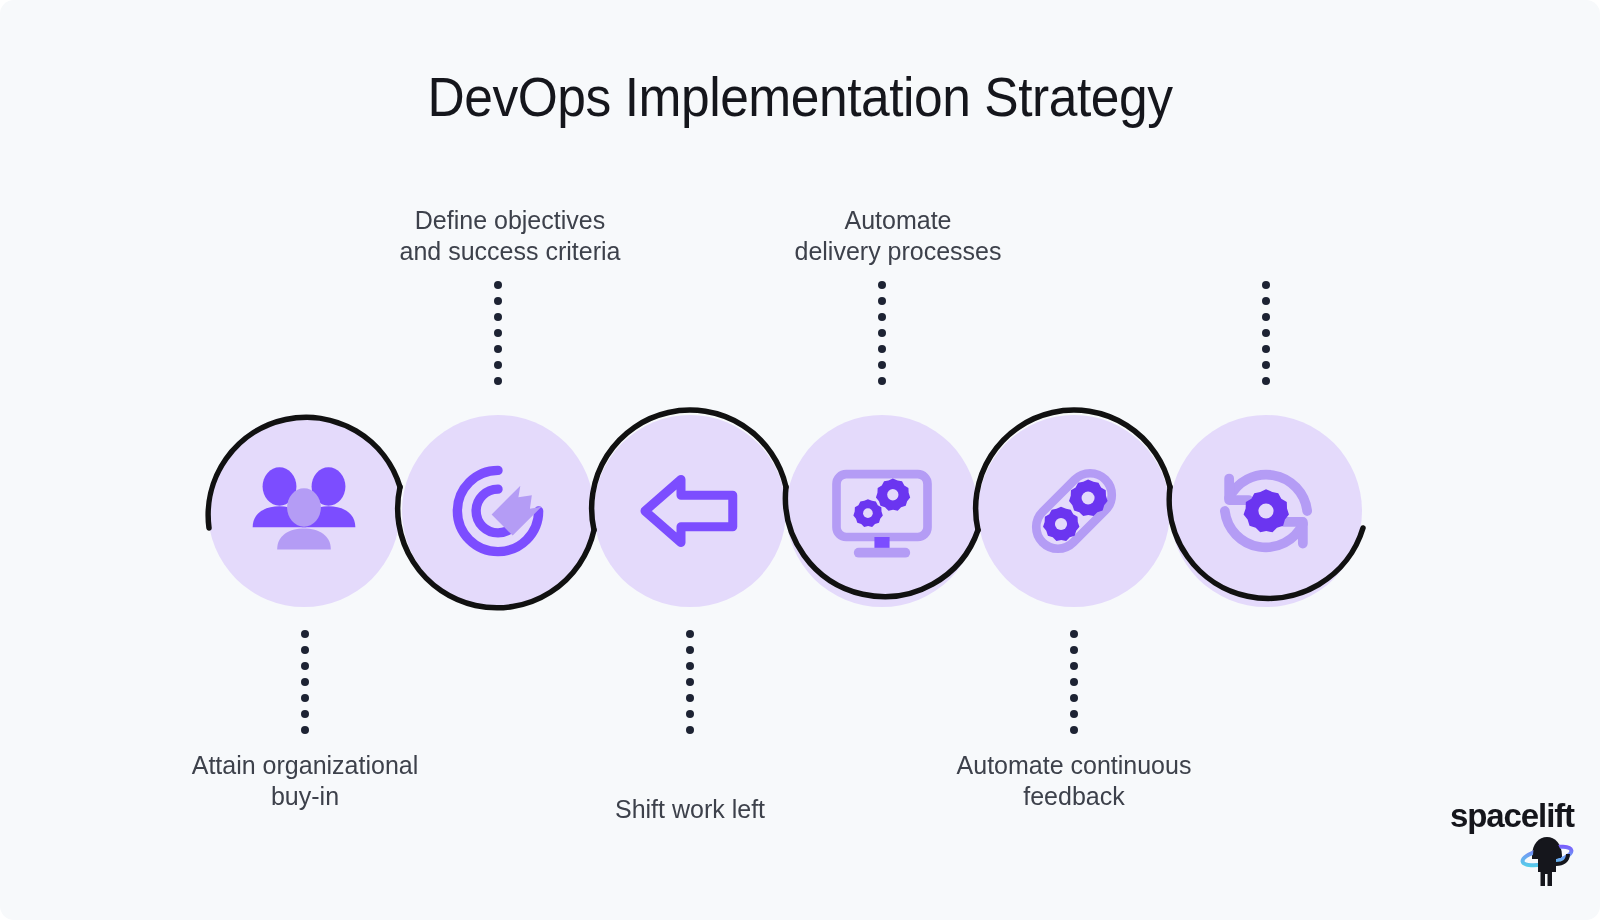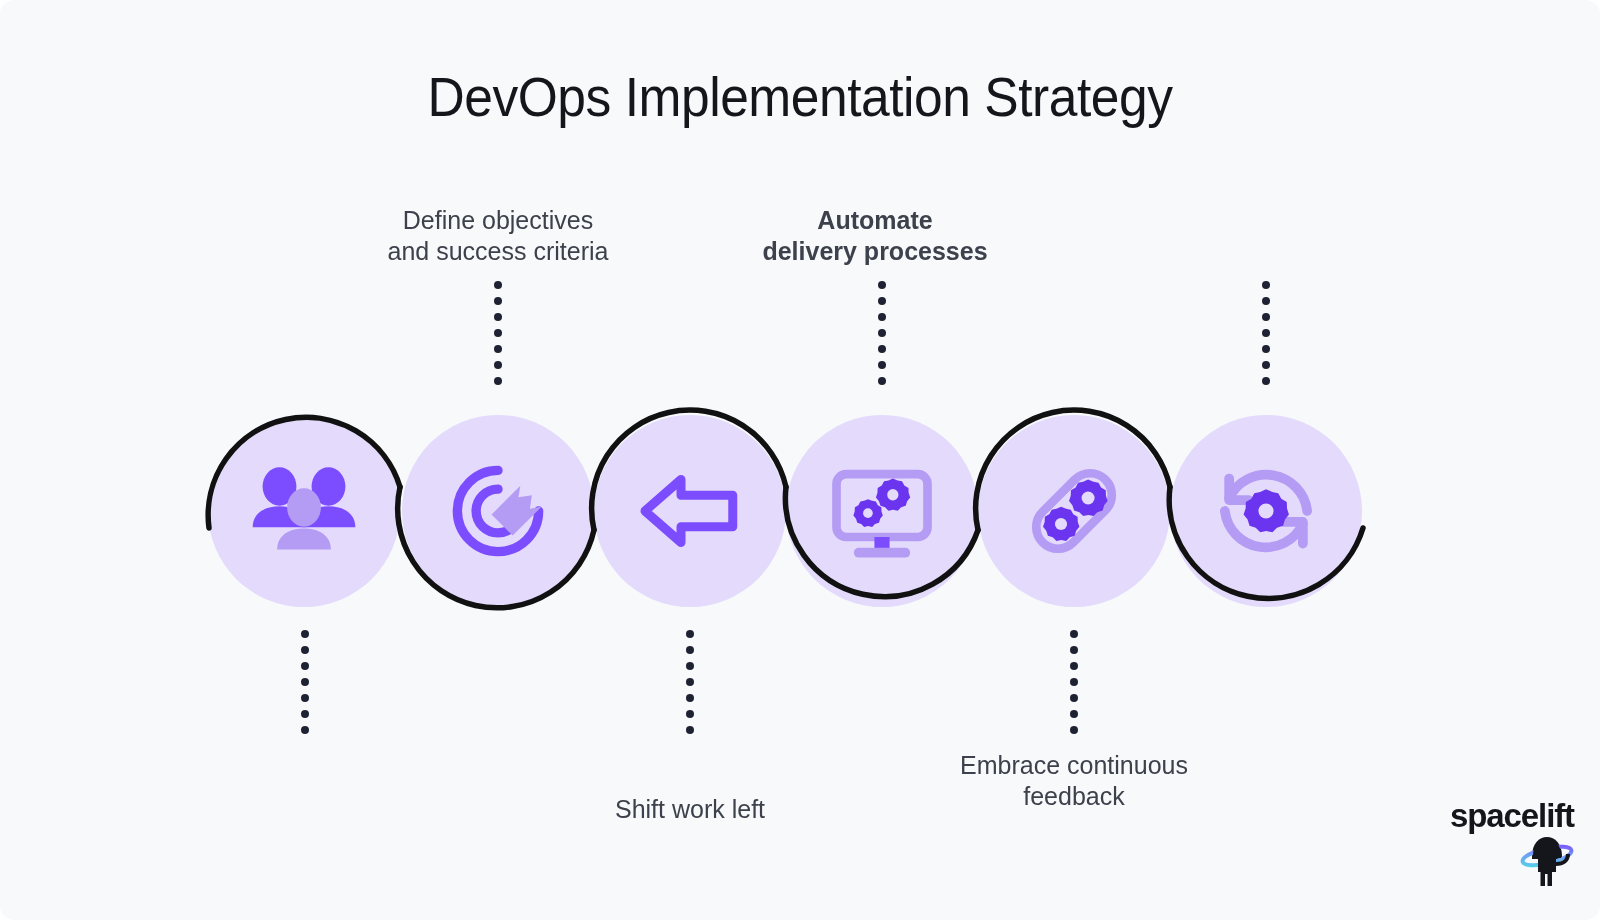--- a/index.html
+++ b/index.html
@@ -283,31 +283,33 @@
           <circle cx="1074" cy="650" r="4"></circle>
         <circle cx="1074" cy="666" r="4"></circle>
           <circle cx="1074" cy="682" r="4"></circle>
         <circle cx="1074" cy="698" r="4"></circle>
           <circle cx="1074" cy="714" r="4"></circle>
         <circle cx="1074" cy="730" r="4"></circle>
       </g>
     </g>
   </svg>
 
-  <div class="step-label top" style="left:348px; top:205px; width:300px;">Define objectives
+  <div class="step-label top" style="left:360px; top:205px; width:300px;">Define objectives
 and success criteria</div>
 
-  <div class="step-label top" style="left:725px; top:205px; width:300px;font-weight:bold;">Automate
+  <div class="step-label top" style="left:748px; top:205px; width:300px;">Automate
 delivery processes</div>
 
 
+  <div class="step-label bottom" style="left:155px; top:750px; width:300px;">Attain organizational
+buy-in</div>
 
   <div class="step-label bottom" style="left:540px; top:760px; width:300px;margin-top:34px;">Shift work left</div>
 
-  <div class="step-label bottom" style="left:924px; top:750px; width:300px;">Embrace continuous
+  <div class="step-label bottom" style="left:924px; top:750px; width:300px;">Automate continuous
 feedback</div>
 
   <div id="logo">
     <span id="logo-word">spacelift</span>
     <svg id="logo-mark" width="56" height="58" viewBox="0 0 56 58" xmlns="http://www.w3.org/2000/svg">
       <defs>
         <linearGradient id="logoRing" x1="0" y1="1" x2="1" y2="0">
           <stop offset="0%" stop-color="#4fd8e8"></stop>
           <stop offset="50%" stop-color="#6fa0f2"></stop>
           <stop offset="100%" stop-color="#7c4dff"></stop>

